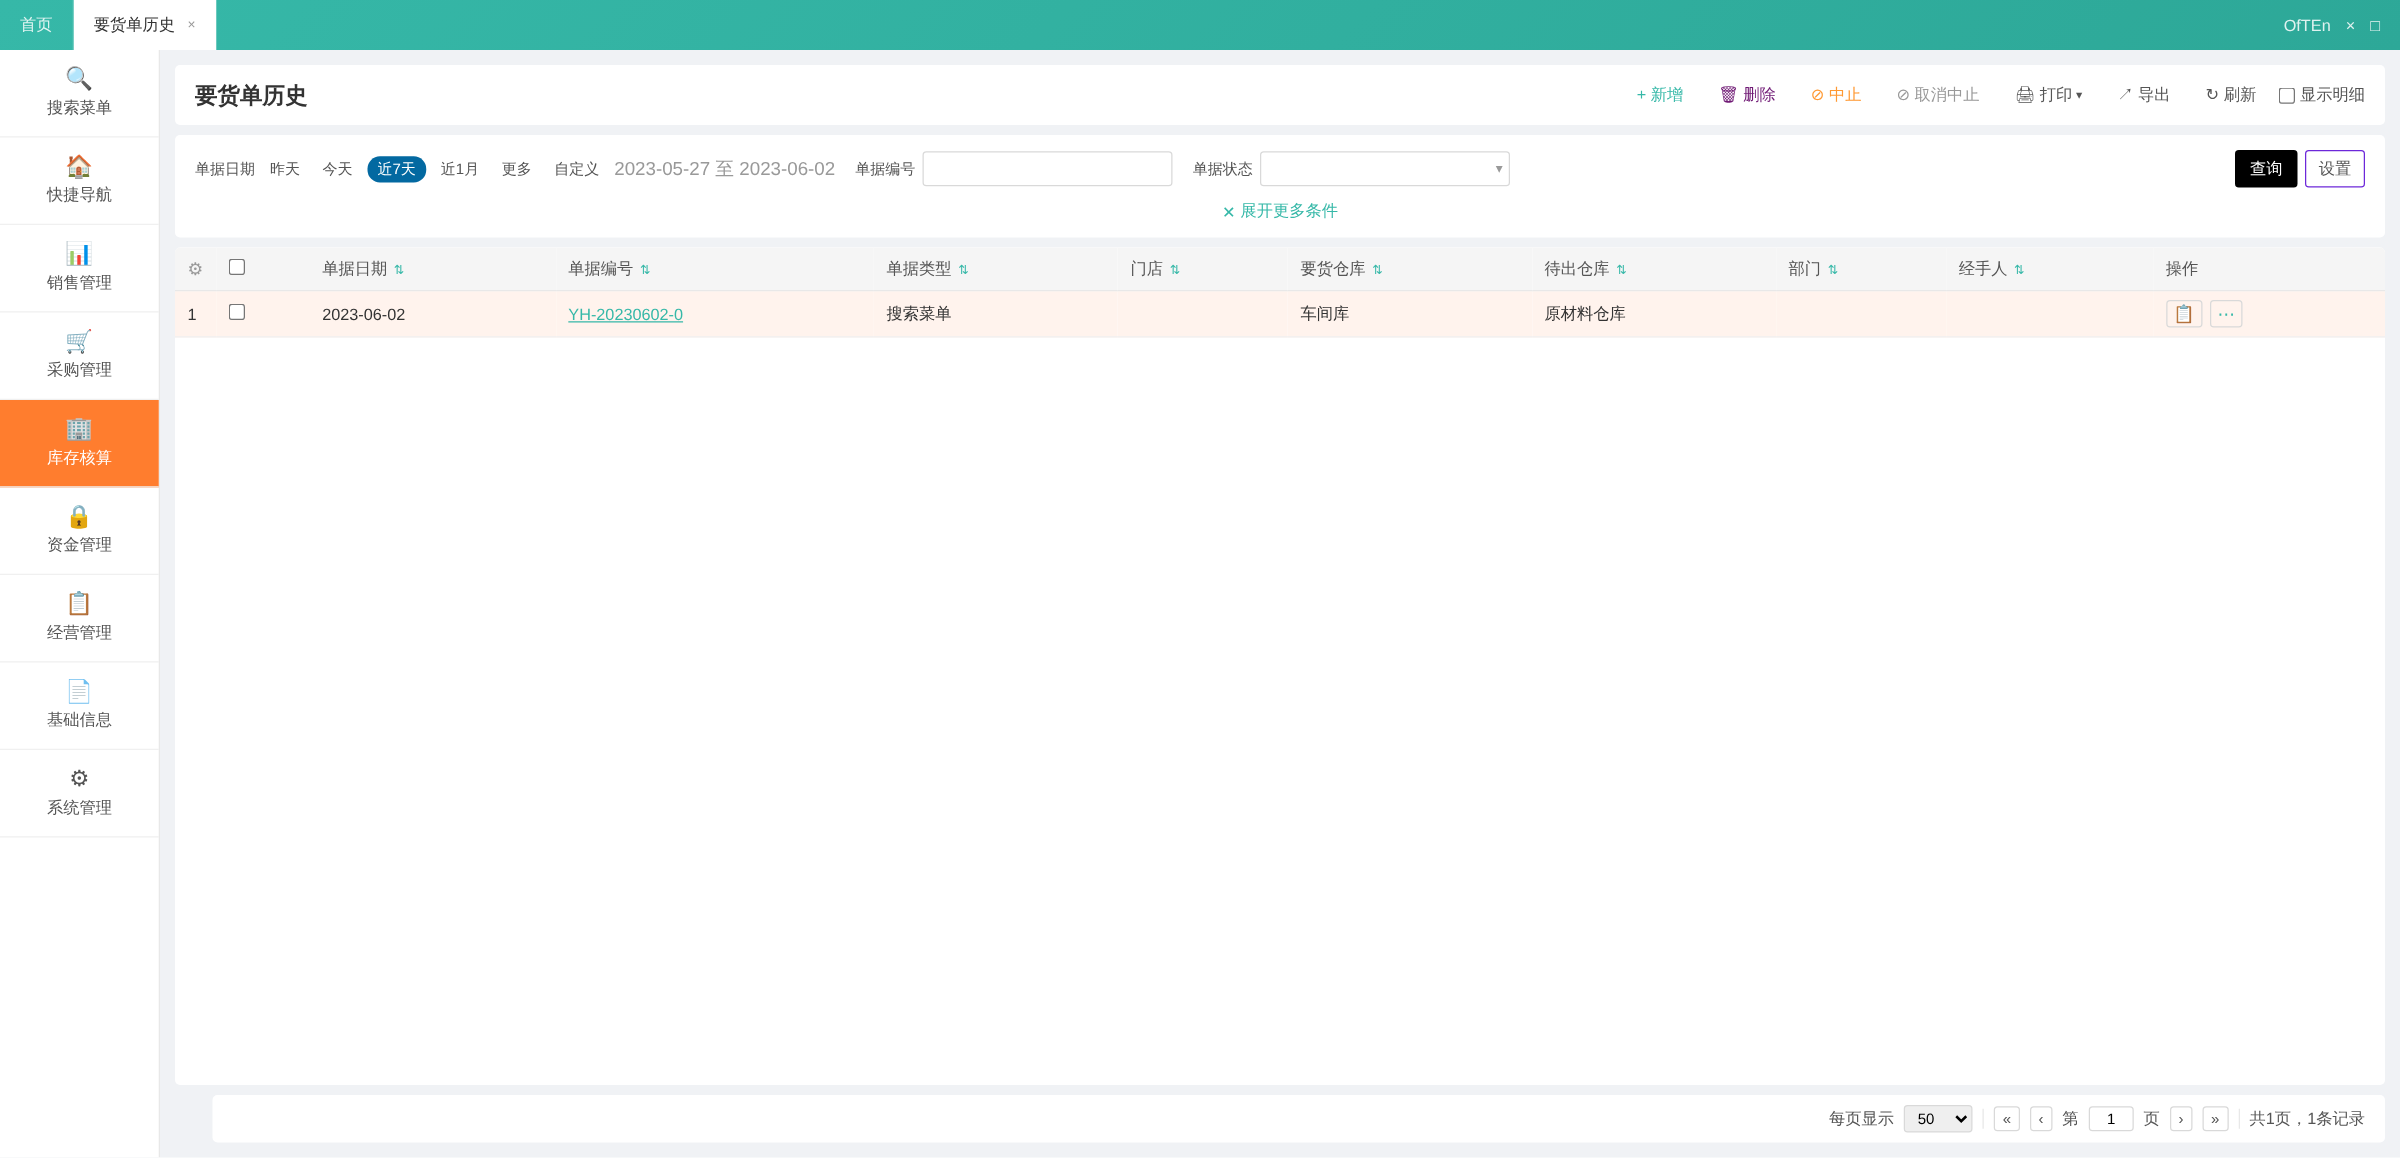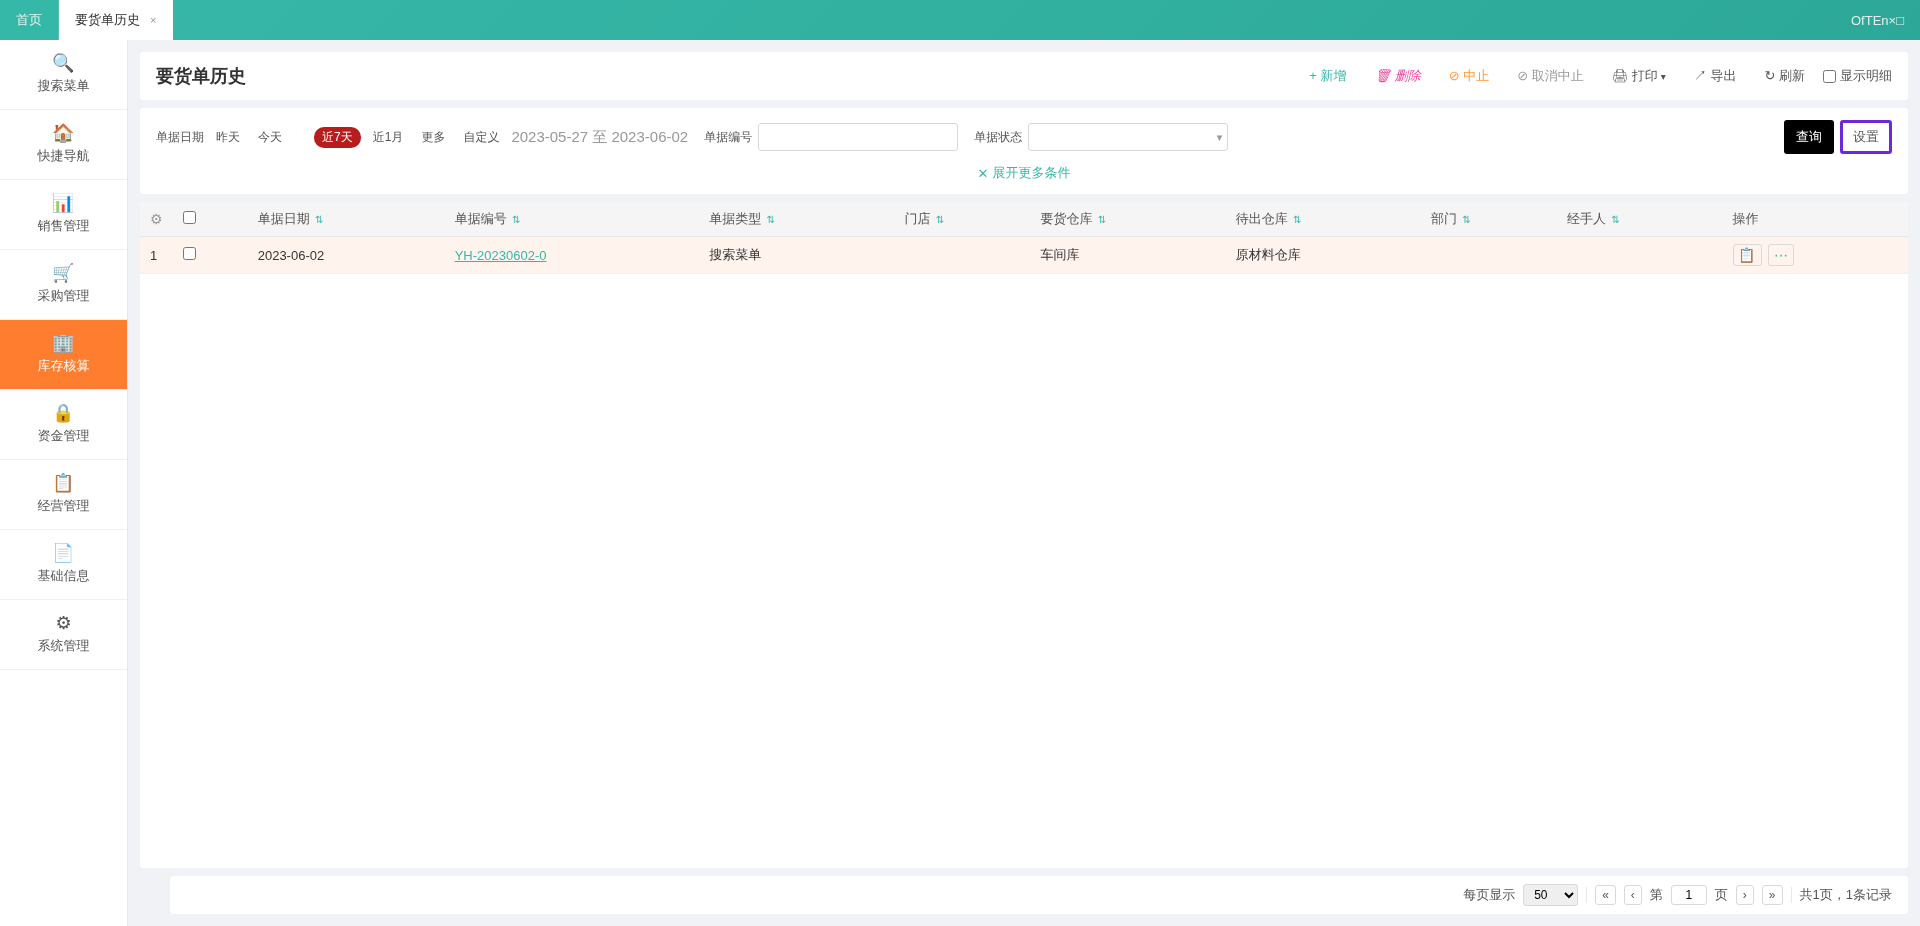--- a/index.html
+++ b/index.html
@@ -37,20 +37,21 @@
     }
     .tab-close {
       font-size: 11px;
       color: #999;
       cursor: pointer;
       margin-left: 4px;
     }
     .top-bar-right {
       display: flex;
       align-items: center;
+      gap: 12px;
       padding: 0 16px;
       color: white;
       font-size: 13px;
     }
     .top-bar-right span { cursor: pointer; opacity: 0.85; }
 
     
     .main-layout {
       display: flex;
       flex: 1;
@@ -129,21 +130,21 @@
       color: #555;
       border-radius: 3px;
     }
     .btn-primary {
       background: #000000;
       color: white;
       border-radius: 3px;
       padding: 5px 12px;
     }
     .btn-new { color: #36b8a8; }
-    .btn-delete { color: #ec4899; font-style: italic; }
+    .btn-delete { color: #701a75; }
     .btn-stop { color: #ff9933; }
     .btn-cancel { color: #999; }
     .btn-print { color: #555; }
     .btn-export { color: #555; }
     .btn-refresh { color: #555; }
     .show-detail-label { display: flex; align-items: center; gap: 4px; font-size: 12px; color: #555; }
     .checkbox-small { width: 13px; height: 13px; }
 
     
     .filter-bar {
@@ -176,25 +177,24 @@
     }
     .date-shortcuts { display: flex; gap: 6px; align-items: center; }
     .date-shortcut {
       cursor: pointer;
       font-size: 12px;
       color: #555;
       padding: 2px 6px;
       border-radius: 3px;
     }
     .date-shortcut.active {
-      background: #b91c1c;
+      background: #0369a1;
       color: white;
       border-radius: 10px;
       padding: 2px 8px;
-      margin-left: 20px;
     }
     .date-range { font-size: 15px; color: #999; }
     .expand-more {
       display: flex;
       align-items: center;
       justify-content: center;
       color: #36b8a8;
       cursor: pointer;
       font-size: 12px;
       gap: 4px;
@@ -432,21 +432,21 @@
           <span class="filter-label">单据状态</span>
           <div class="select-wrapper">
             <select class="filter-select">
               <option value=""></option>
             </select>
           </div>
         </div>
 
         <div style="margin-left:auto; display:flex; gap:6px;">
           <button class="btn btn-primary">查询</button>
-          <button class="btn" style="border:3px solid #6d28d9; border-radius:3px;">设置</button>
+          <button class="btn" style="border:1px solid #6d28d9; border-radius:3px;">设置</button>
         </div>
       </div>
 
       <div class="filter-row" style="justify-content:center;">
         <div class="expand-more">
           <span>✕</span>
           <span>展开更多条件</span>
         </div>
       </div>
     </div>

